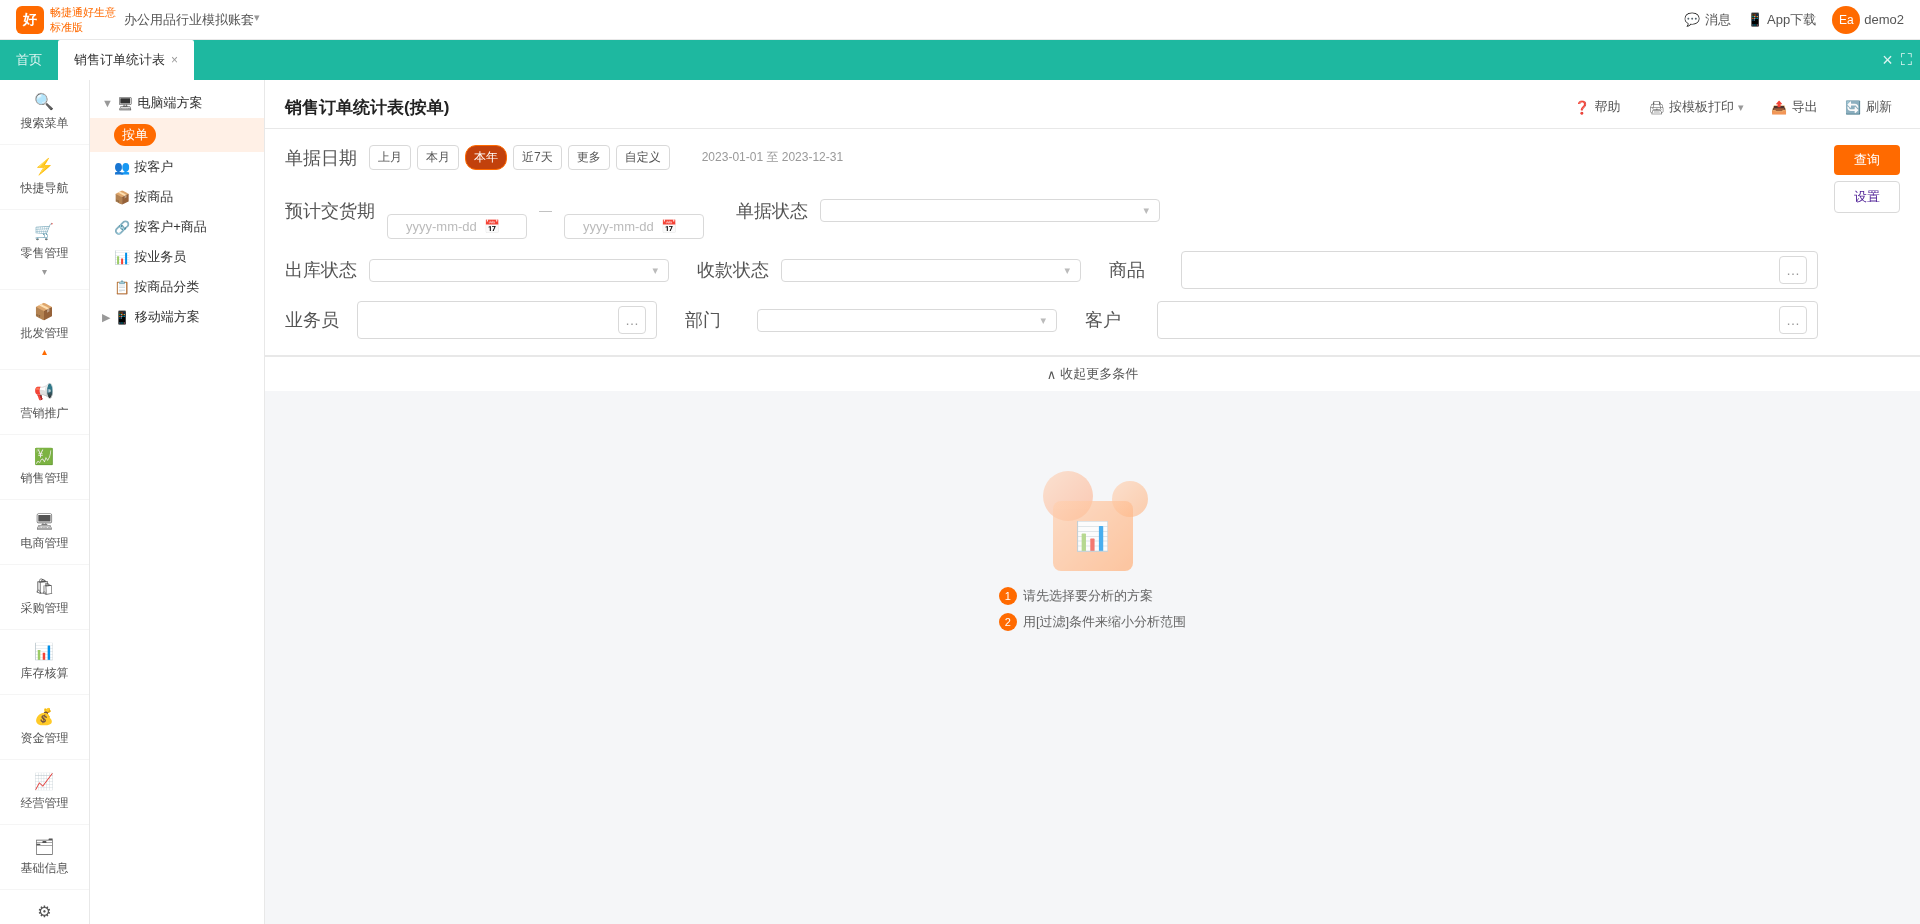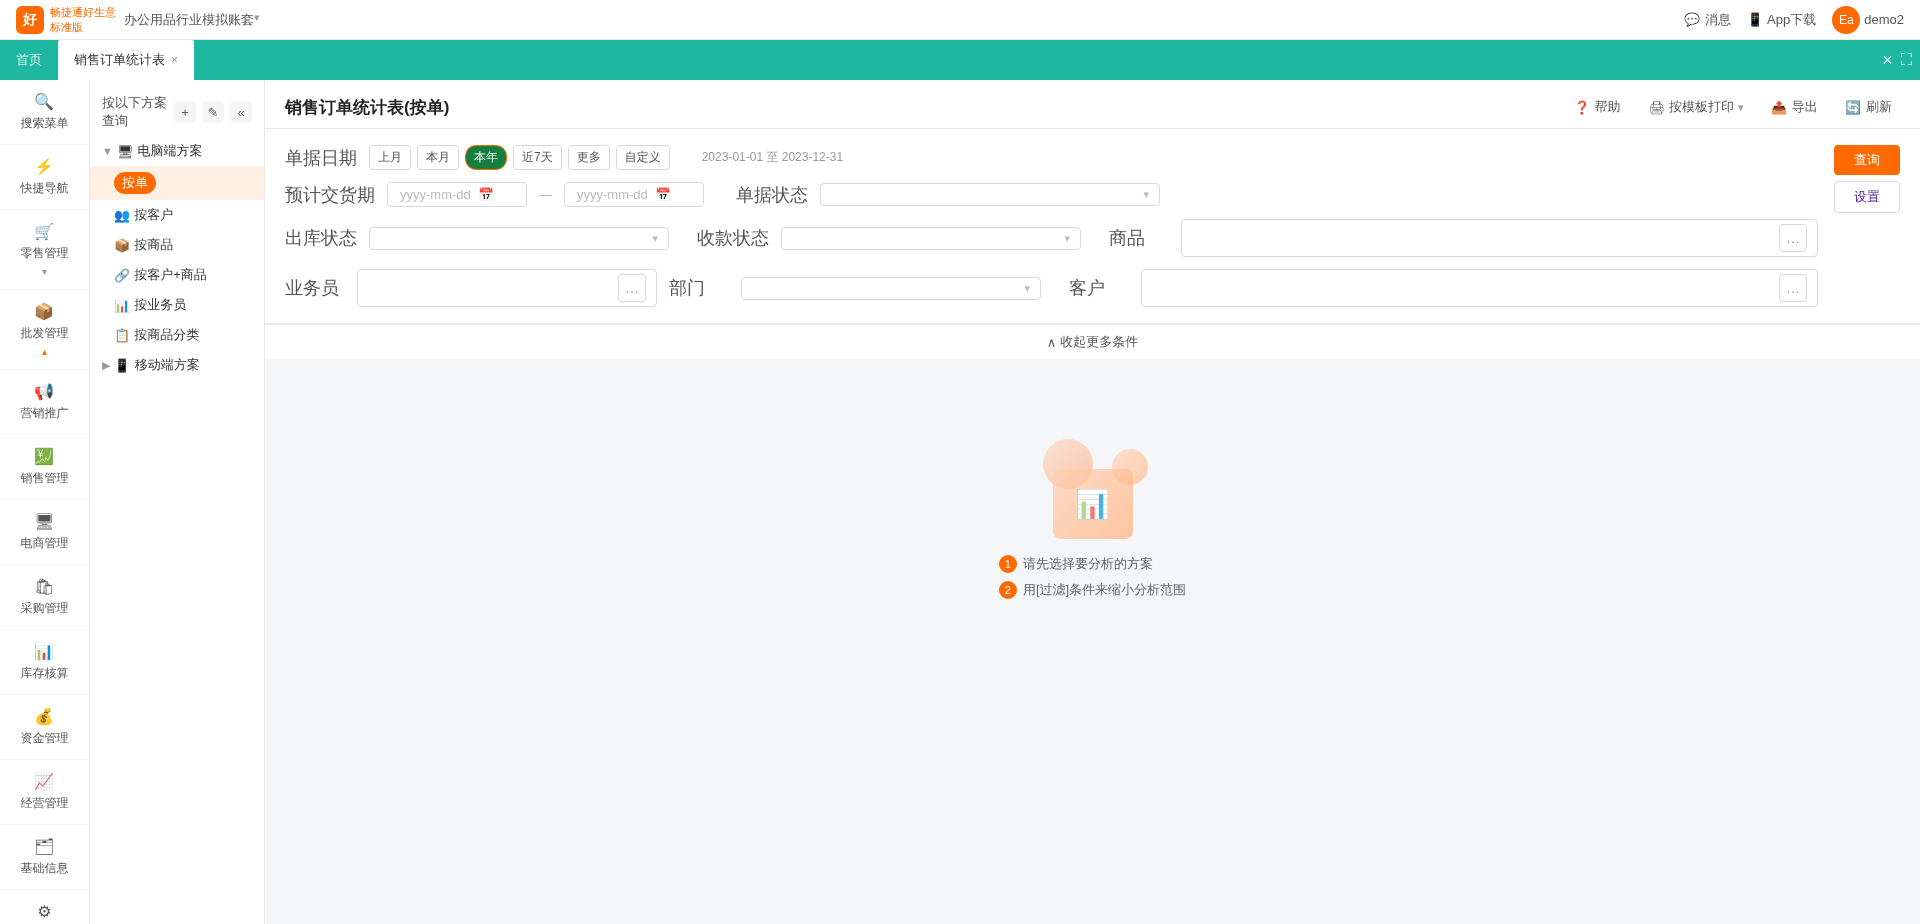--- a/index.html
+++ b/index.html
@@ -195,21 +195,21 @@
     .date-btn {
       padding: 3px 8px;
       border: 1px solid #d9d9d9;
       border-radius: 4px;
       background: #fff;
       font-size: 12px;
       color: #555;
       cursor: pointer;
     }
     .date-btn.active {
-      background: #15803d;
+      background: #c2410c;
       border-color: #ff6a00;
       color: #fff;
       border-radius: 11px;
     }
     .date-range-text {
       font-size: 12px;
       color: #999;
       margin-left: 20px;
     }
 
@@ -227,27 +227,28 @@
       min-width: 120px;
     }
     .filter-select.wide { min-width: 200px; }
     .filter-select-arrow { color: #bbb; font-size: 11px; margin-left: auto; }
 
     .filter-input-date {
       display: flex;
       align-items: center;
       border: 1px solid #d9d9d9;
       border-radius: 4px;
-      padding: 4px 12px;
+      padding: 4px 18px;
       background: #fff;
       font-size: 13px;
       color: #bbb;
       gap: 4px;
       cursor: pointer;
       min-width: 140px;
+      margin-top: 32px;
     }
     .filter-dash { color: #bbb; }
 
     .filter-ellipsis-btn {
       width: 28px; height: 28px;
       border: 1px solid #d9d9d9;
       border-radius: 4px;
       display: flex; align-items: center; justify-content: center;
       cursor: pointer; color: #999; font-size: 14px; background: #fff;
     }
@@ -461,28 +462,20 @@
       <span class="s-label">基础信息</span>
     </div>
     <div class="sidebar-item">
       <span class="s-icon">⚙</span>
 
     </div>
 
   </div>
 
   <div class="left-panel">
-    <div class="left-panel-header">
-      <span style="font-size:13px;color:#555;">按以下方案查询</span>
-      <div class="left-panel-header-icons">
-        <div class="panel-icon-btn">+</div>
-        <div class="panel-icon-btn">✎</div>
-        <div class="panel-icon-btn">«</div>
-      </div>
-    </div>
 
     <div class="tree-item tree-parent">
       <span style="color:#999;font-size:11px;">▼</span>
       <span>🖥</span>
       <span class="tree-label">电脑端方案</span>
     </div>
     <div class="tree-item tree-child selected">
       <div class="active-badge">按单</div>
     </div>
     <div class="tree-item tree-child">
@@ -590,21 +583,21 @@
               <span class="filter-ellipsis-btn">…</span>
             </div>
           </div>
 
           <div class="filter-row">
             <span class="filter-label">业务员</span>
             <div class="filter-select" style="flex:1;max-width:300px;">
               <span style="flex:1;"></span>
               <span class="filter-ellipsis-btn">…</span>
             </div>
-            <span class="filter-label" style="">部门</span>
+            <span class="filter-label" style="margin-left:16px;">部门</span>
             <div class="filter-select" style="flex:1;max-width:300px;">
               <span style="flex:1;"></span>
               <span class="filter-select-arrow">▾</span>
             </div>
             <span class="filter-label" style="margin-left:16px;">客户</span>
             <div class="filter-select" style="flex:1;">
               <span style="flex:1;"></span>
               <span class="filter-ellipsis-btn">…</span>
             </div>
           </div>

